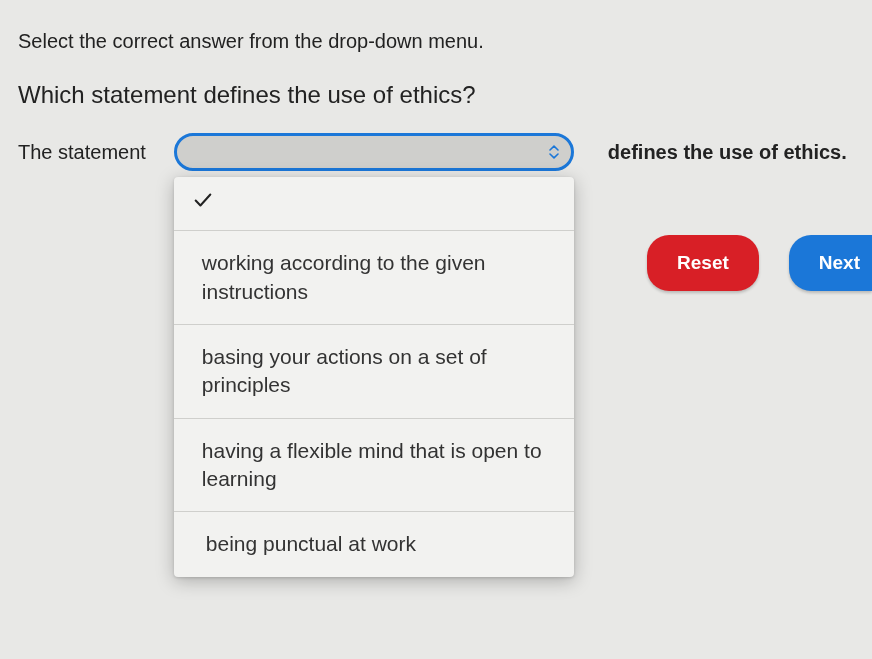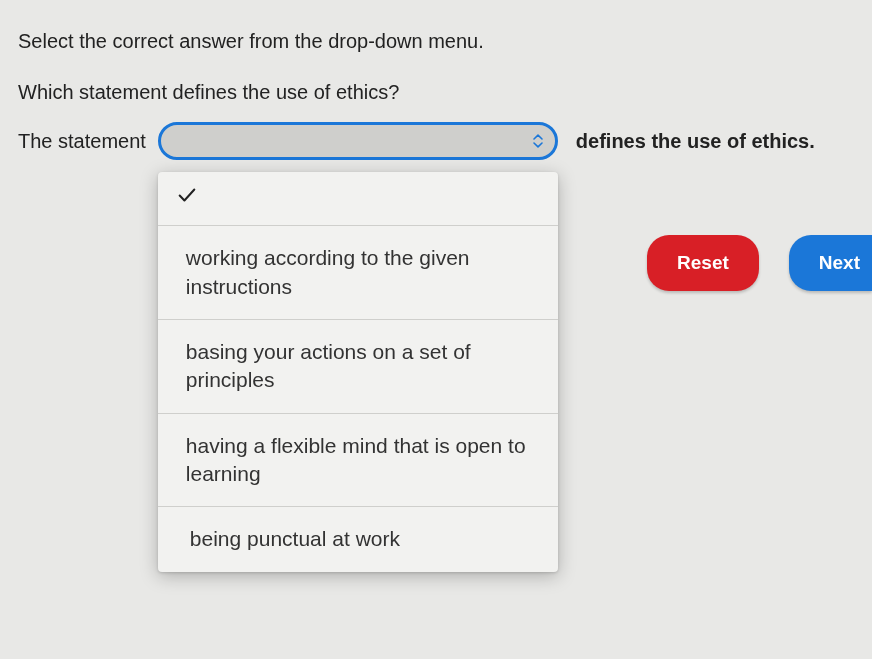--- a/index.html
+++ b/index.html
@@ -15,27 +15,27 @@
       overflow: hidden;
       position: relative;
       padding: 30px 0 0 18px;
       color: #222;
     }
     .instruction {
       font-size: 20px;
       margin-bottom: 28px;
     }
     .question {
-      font-size: 20px;
-      margin-bottom: 18px;
+      font-size: 24px;
+      margin-bottom: 24px;
     }
     .sentence-row {
       display: flex;
       align-items: center;
-      gap: 12px;
+      gap: 28px;
       font-size: 20px;
       position: relative;
     }
     .sentence-before {
       font-size: 20px;
     }
     .sentence-after {
       font-size: 20px;
       margin-left: 6px;
       font-weight: bold;
@@ -62,21 +62,21 @@
       display: flex;
       align-items: center;
       justify-content: center;
     }
     .chevron-wrap svg {
       width: 12px;
       height: 14px;
     }
     .dropdown-menu {
       position: absolute;
-      top: 50px;
+      top: 44px;
       left: 0;
       width: 400px;
       background: #f2f2f0;
       box-shadow: 0 4px 18px rgba(0,0,0,0.25), 0 1px 3px rgba(0,0,0,0.15);
       border-radius: 4px;
       overflow: hidden;
     }
     .dropdown-item {
       padding: 18px 28px;
       font-size: 21px;

